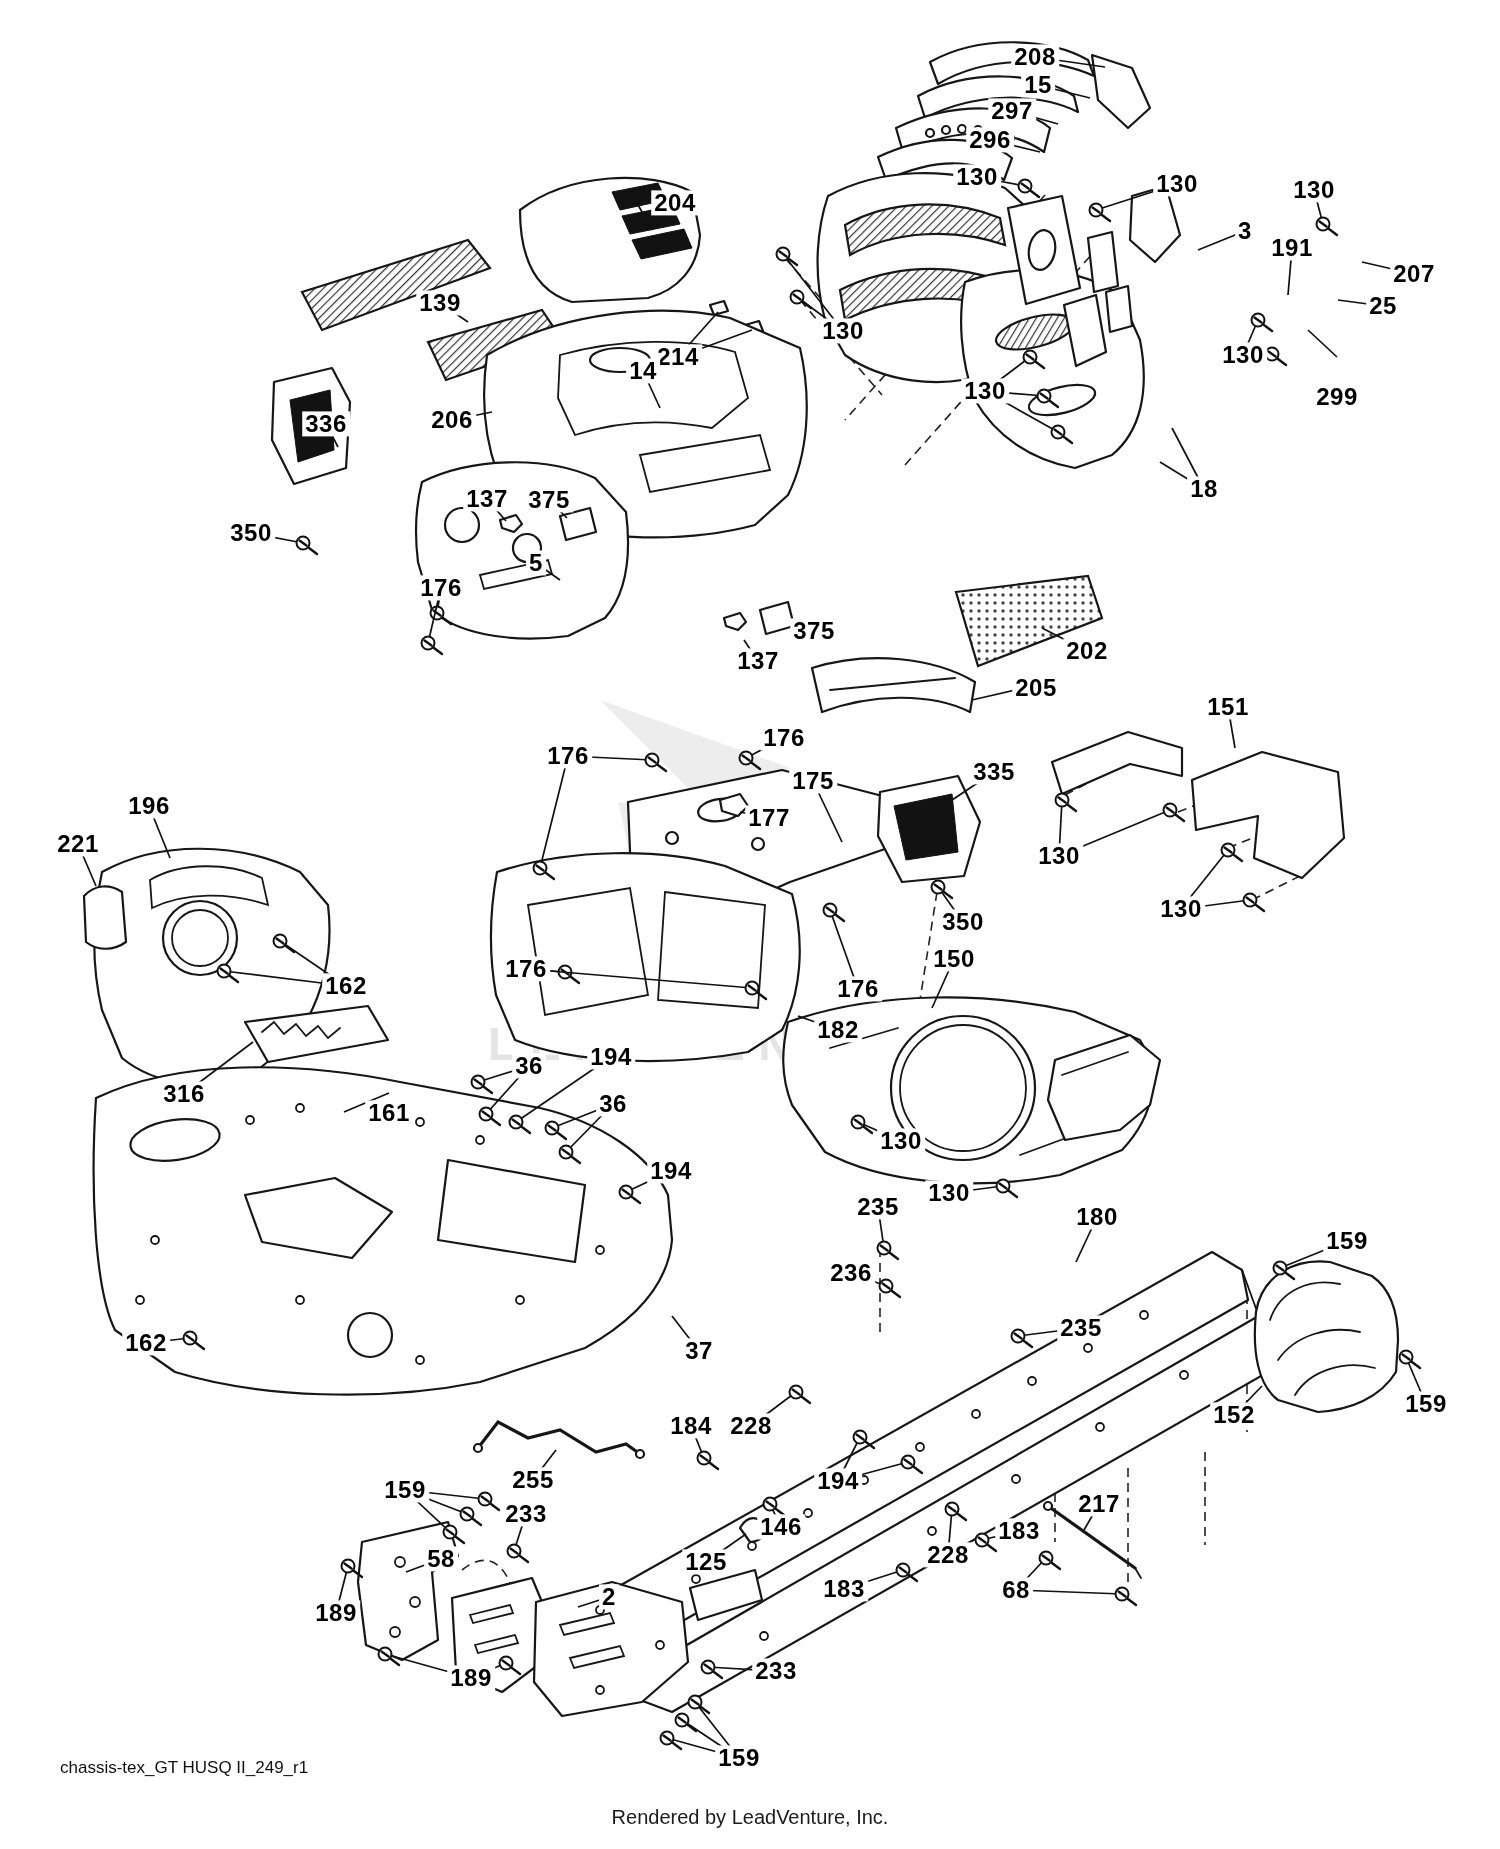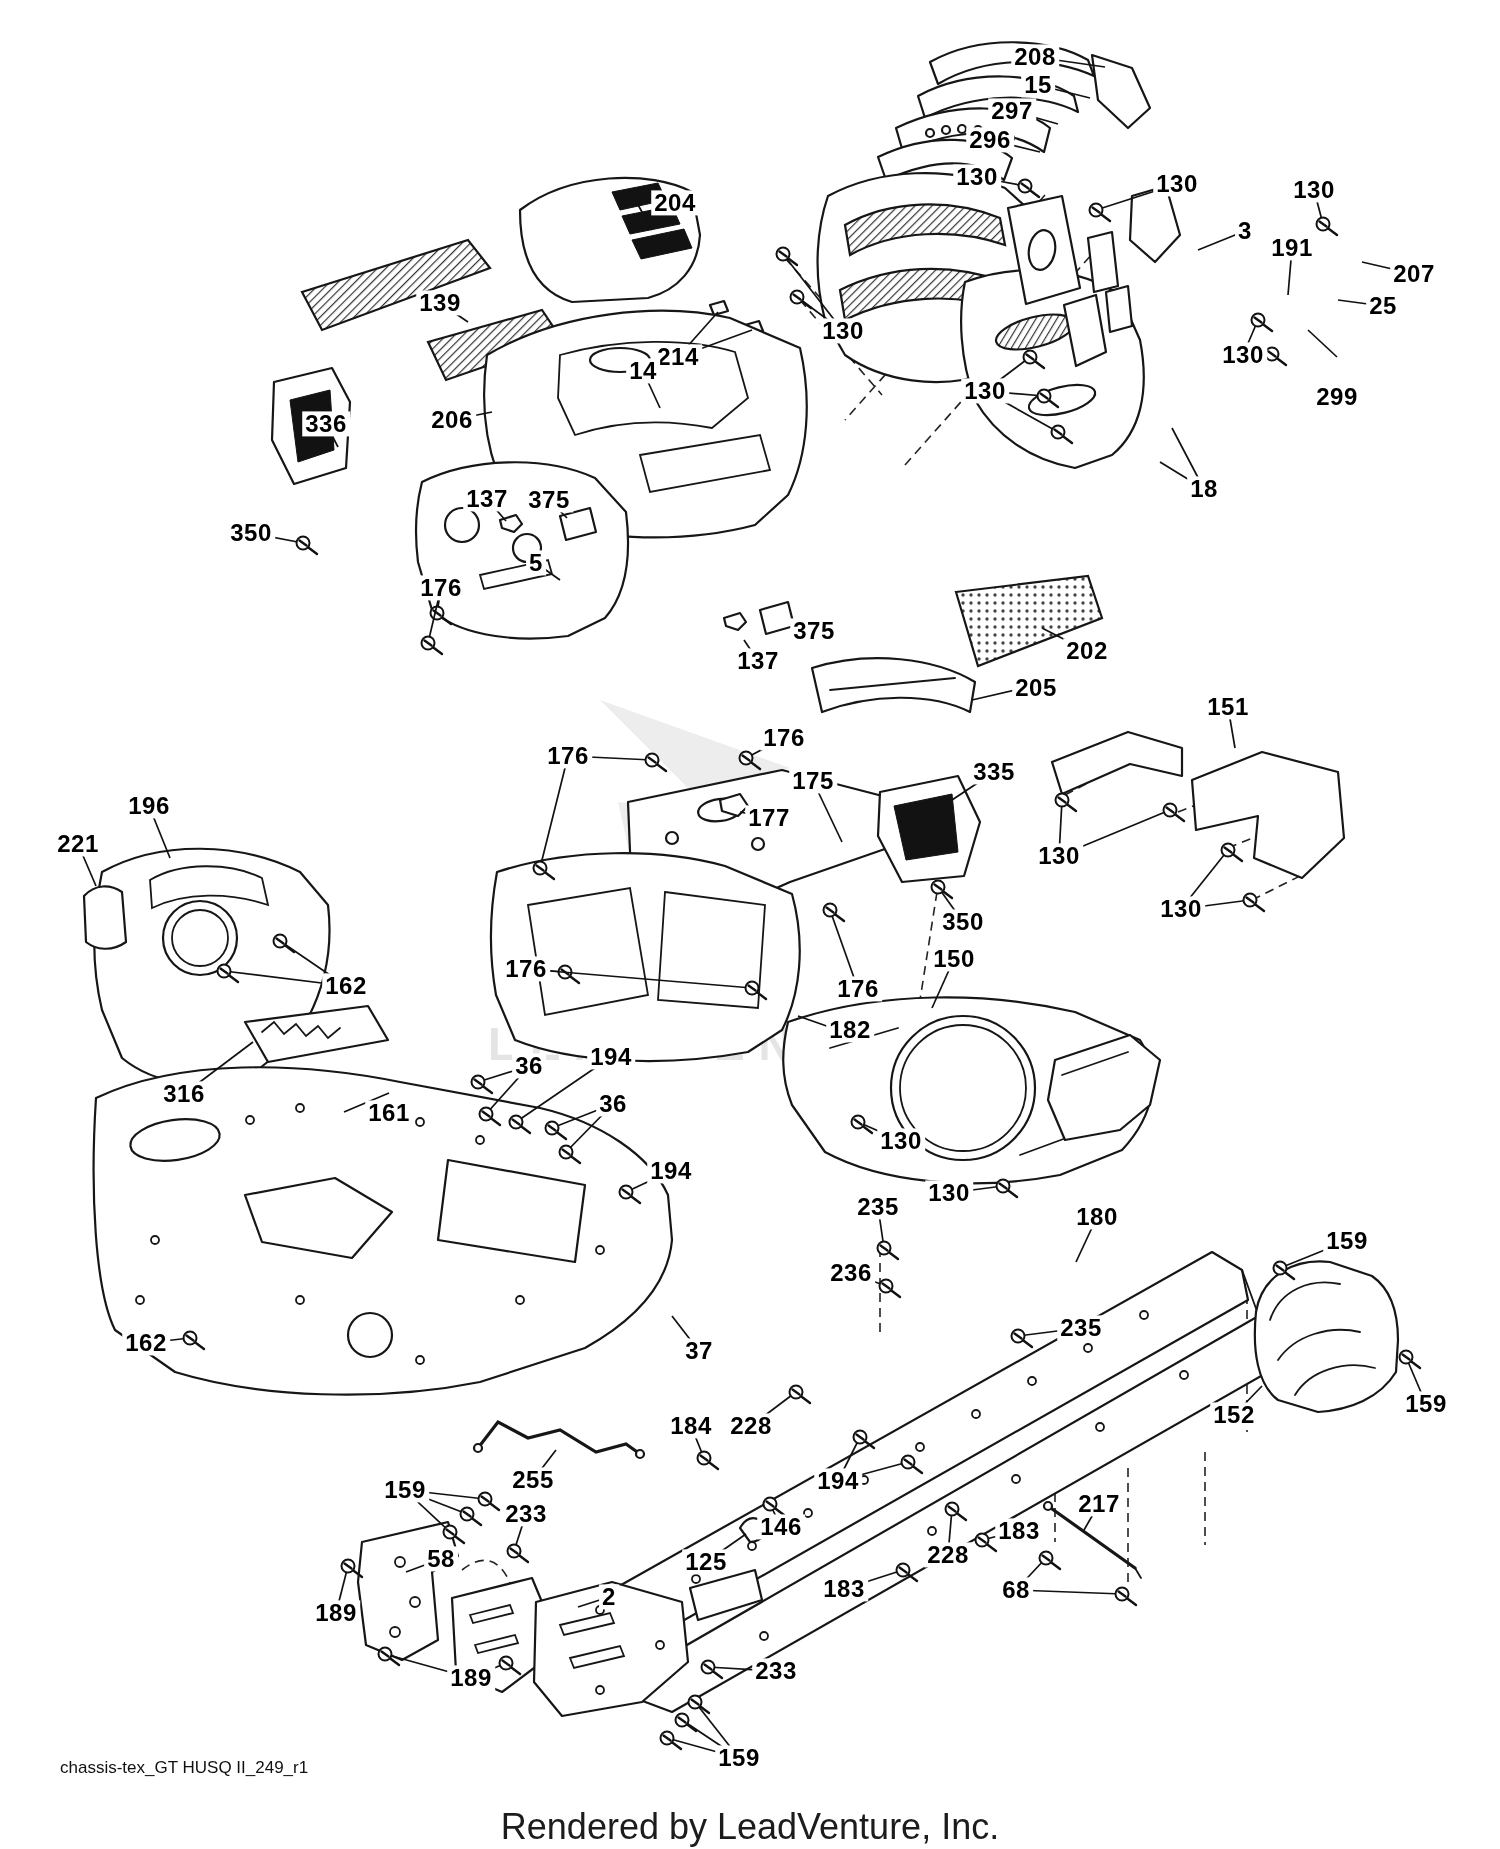--- a/index.html
+++ b/index.html
@@ -15,21 +15,21 @@
   .dash{fill:none;stroke:#222;stroke-width:1.6;stroke-dasharray:9 6;}
   .leader{stroke:#111;stroke-width:1.7;}
   .fastener circle{fill:#fff;stroke:#111;stroke-width:2;}
   .fastener line{stroke:#111;stroke-width:2.4;stroke-linecap:round;}
   .callout{position:absolute;transform:translate(-50%,-50%);font-weight:bold;font-size:24px;
            color:#000;background:#fff;padding:0 3px;line-height:1.05;letter-spacing:.5px;
            white-space:nowrap;cursor:pointer;}
   .wm-text{font-weight:bold;letter-spacing:14px;font-size:46px;fill:#e4e4e4;}
   #footer-file{position:absolute;left:60px;top:1758px;font-size:17px;color:#101010;}
   #footer-credit{position:absolute;left:0;top:1806px;width:100%;text-align:center;
-                 font-size:36px;color:#1c1c1c;}
+                 font-size:20px;color:#1c1c1c;}
 </style>
 </head>
 <body>
 
 <div id="canvas">
 
   <svg class="layer" width="1500" height="1849">
     <path d="M600,700 L790,768 L700,800 Z" fill="#ededed"></path>
     <path d="M618,802 L772,822 L652,952 Z" fill="#ededed"></path>
     <text class="wm-text" x="488" y="1060">LEADVENTURE</text>
@@ -726,21 +726,21 @@
       <div class="callout" style="left: 994px; top: 772px;">335</div>
       <div class="callout" style="left: 1059px; top: 856px;">130</div>
       <div class="callout" style="left: 149px; top: 806px;">196</div>
       <div class="callout" style="left: 78px; top: 844px;">221</div>
       <div class="callout" style="left: 1181px; top: 909px;">130</div>
       <div class="callout" style="left: 963px; top: 922px;">350</div>
       <div class="callout" style="left: 954px; top: 959px;">150</div>
       <div class="callout" style="left: 346px; top: 986px;">162</div>
       <div class="callout" style="left: 526px; top: 969px;">176</div>
       <div class="callout" style="left: 858px; top: 989px;">176</div>
-      <div class="callout" style="left: 838px; top: 1030px; margin-left: 12px;">182</div>
+      <div class="callout" style="left: 838px; top: 1030px;">182</div>
       <div class="callout" style="left: 184px; top: 1094px;">316</div>
       <div class="callout" style="left: 389px; top: 1093px; margin-top: 20px;">161</div>
       <div class="callout" style="left: 529px; top: 1066px;">36</div>
       <div class="callout" style="left: 611px; top: 1057px;">194</div>
       <div class="callout" style="left: 613px; top: 1104px;">36</div>
       <div class="callout" style="left: 671px; top: 1171px;">194</div>
       <div class="callout" style="left: 901px; top: 1141px;">130</div>
       <div class="callout" style="left: 949px; top: 1193px;">130</div>
       <div class="callout" style="left: 878px; top: 1207px;">235</div>
       <div class="callout" style="left: 1097px; top: 1217px;">180</div>

